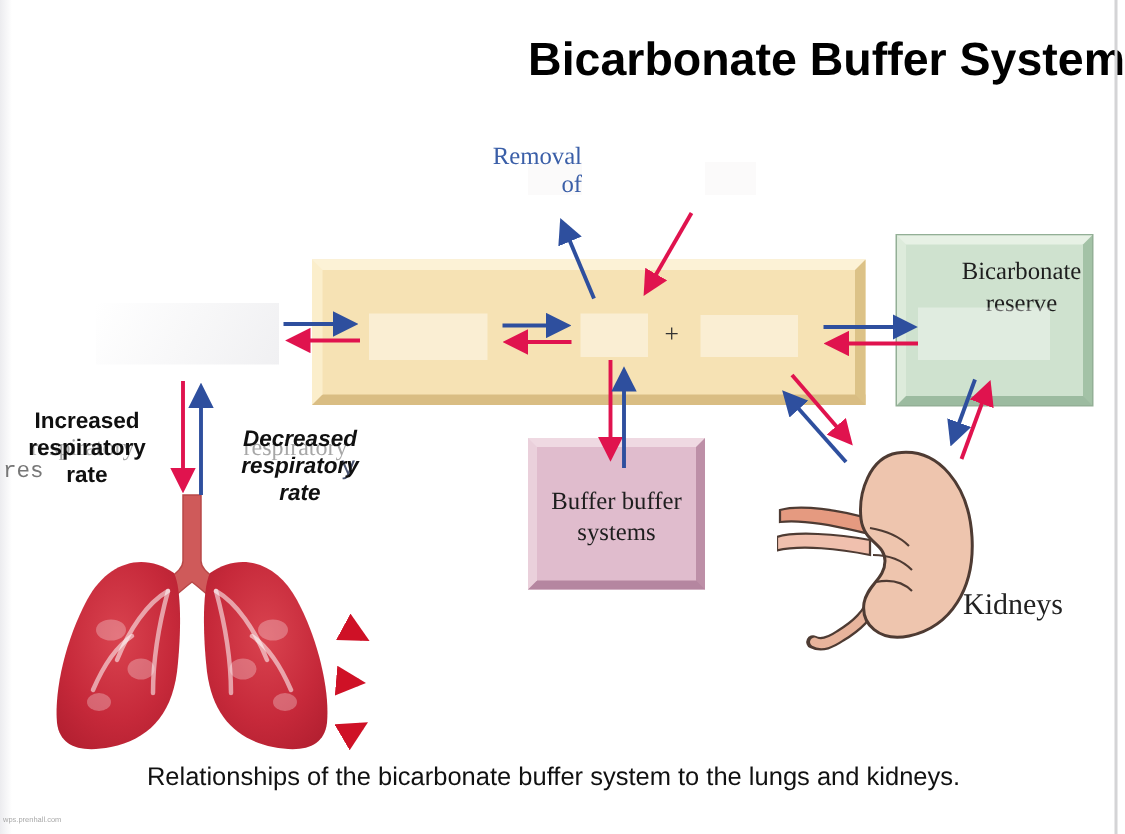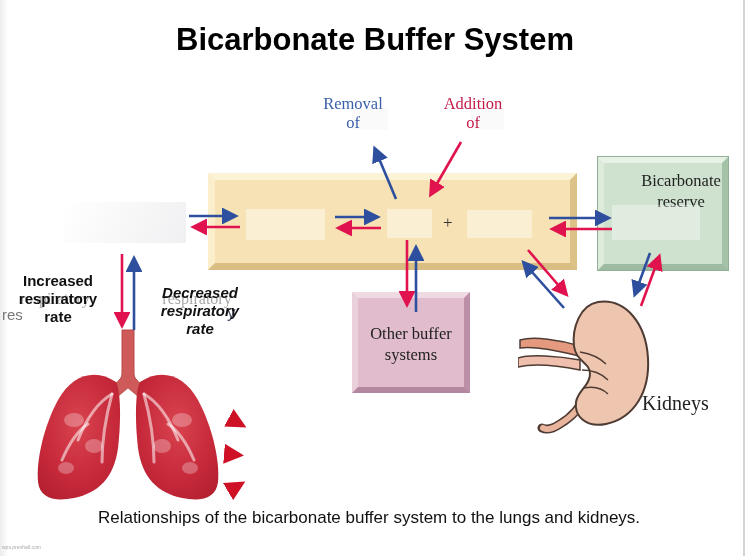--- a/index.html
+++ b/index.html
@@ -3,43 +3,43 @@
 <meta charset="utf-8">
 <style>
   html,body{margin:0;padding:0;background:#ffffff;}
   .stage{
     position:relative;width:750px;height:556px;background:#ffffff;
     font-family:"Liberation Sans",sans-serif;overflow:hidden;
   }
   .abs{position:absolute;}
   
   .title{
-    left:0;right:0;top:22px;text-align:center;
+    left:0;right:0;top:22px;text-align:right;
     font-size:31px;font-weight:bold;color:#000;letter-spacing:0px;
     font-family:"Liberation Sans",sans-serif;z-index:3;
   }
   .serif{font-family:"Liberation Serif",serif;}
-  .flow-label{font-size:16.5px;line-height:1.15;text-align:center;z-index:3;}
+  .flow-label{font-size:16.5px;line-height:1.15;text-align:right;z-index:3;}
   .removal{left:318px;top:95px;width:70px;color:#3b5fa8;}
   .addition{left:438px;top:95px;width:70px;color:#c41a48;}
   .box-label{font-size:16.5px;line-height:1.25;text-align:center;color:#1e1e1e;z-index:3;}
   .kidneys-label{left:642px;top:392px;font-size:20px;color:#222;z-index:3;text-align:right;}
   .rate-label{
     width:96px;text-align:center;font-size:15px;font-weight:bold;
     color:#101010;line-height:1.2;z-index:3;
   }
   .rate-left{left:10px;top:272px;}
   .rate-right{left:152px;top:284px;font-style:italic;}
   .ghost{
     font-family:"Liberation Serif",serif;color:#8a8a8a;opacity:.75;
     font-size:16px;z-index:2;width:96px;text-align:center;
   }
   .ghost-left{left:7px;top:290px;}
   .ghost-right{left:149px;top:290px;}
-  .remnant{font-family:Liberation Sans, sans-serif;z-index:2;}
+  .remnant{font-family:Liberation Mono, monospace;z-index:2;}
   .remnant-left{left:2px;top:306px;font-size:15px;color:#777;}
   .remnant-right{left:227px;top:303px;font-size:17px;color:#4a5470;}
   .plus{left:443px;top:213px;font-size:17px;color:#333;z-index:3;font-family:"Liberation Serif",serif;}
   .caption{
     left:0;right:12px;top:508px;text-align:center;font-size:17px;color:#111;z-index:3;
   }
   .watermark{left:2px;top:544px;font-size:5px;color:#a9a9a9;z-index:3;}
   
   .band{
     left:208px;top:173px;width:369px;height:97px;box-sizing:border-box;
@@ -83,38 +83,37 @@
 <body>
 
 <div class="stage">
 
   <div class="abs edge-left"></div>
   <div class="abs edge-right"></div>
 
   <div class="abs title">Bicarbonate Buffer System</div>
 
   <div class="abs serif flow-label removal">Removal of</div>
-  <div class="abs serif flow-label addition">Addition of</div>
   <div class="abs blank blank-removal"></div>
   <div class="abs blank blank-addition"></div>
 
   <div class="abs band"></div>
   <div class="abs blank blank-band blank-1"></div>
   <div class="abs blank blank-band blank-2"></div>
   <div class="abs blank blank-band blank-3"></div>
   <div class="abs plus">+</div>
   <div class="abs blank blank-left"></div>
 
   <div class="abs greenbox">
     <div class="serif box-label">Bicarbonate reserve</div>
   </div>
   <div class="abs blank blank-green"></div>
 
   <div class="abs pinkbox">
-    <div class="serif box-label">Other buffer systems</div>
+    <div class="serif box-label">Buffer buffer systems</div>
   </div>
 
   <div class="abs ghost ghost-left">respiratory</div>
   <div class="abs rate-label rate-left">Increased respiratory rate</div>
   <div class="abs remnant remnant-left">res</div>
   <div class="abs ghost ghost-right">respiratory</div>
   <div class="abs rate-label rate-right">Decreased respiratory rate</div>
   <div class="abs remnant remnant-right">y</div>
 
   <svg class="abs lungs" width="200" height="178" viewBox="0 0 200 178">

